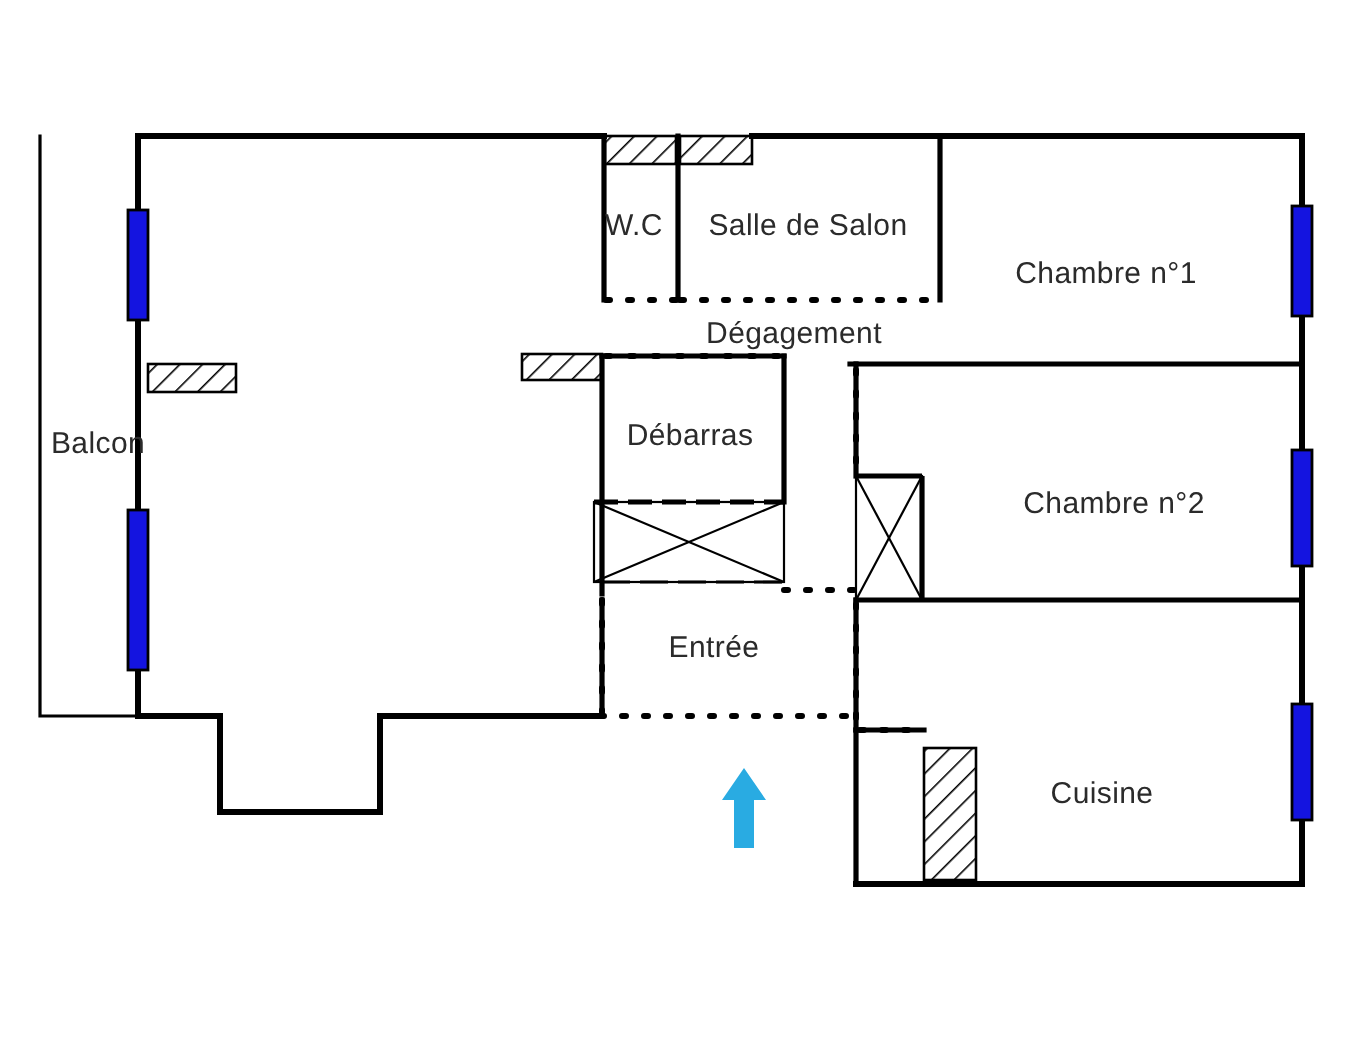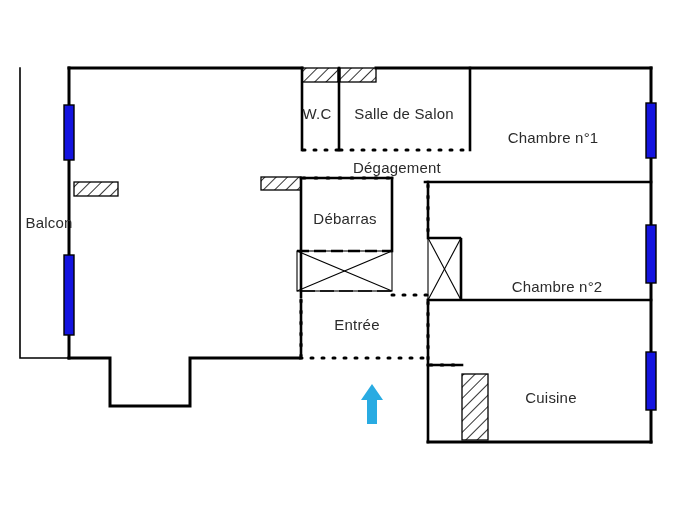--- a/index.html
+++ b/index.html
@@ -147,17 +147,17 @@
       <polygon points="372,384 383,400 377,400 377,424 367,424 367,400 361,400" fill="#29ABE2"></polygon>
     </g>
   </svg>
 
   <div class="room-label" style="left:41px;  top:222px;padding-left:16px;">Balcon</div>
   <div class="room-label" style="left:317px; top:113px;">W.C</div>
   <div class="room-label" style="left:404px; top:113px;">Salle de Salon</div>
   <div class="room-label" style="left:553px; top:137px;">Chambre n°1</div>
   <div class="room-label" style="left:385px; top:167px;margin-left:12px;">Dégagement</div>
   <div class="room-label" style="left:345px; top:218px;">Débarras</div>
-  <div class="room-label" style="left:557px; top:252px;margin-top:34px;">Chambre n°2</div>
+  <div class="room-label" style="left:557px; top:252px;">Chambre n°2</div>
   <div class="room-label" style="left:357px; top:324px;">Entrée</div>
   <div class="room-label" style="left:551px; top:397px;">Cuisine</div>
 
 </div>
 
 </body></html>

